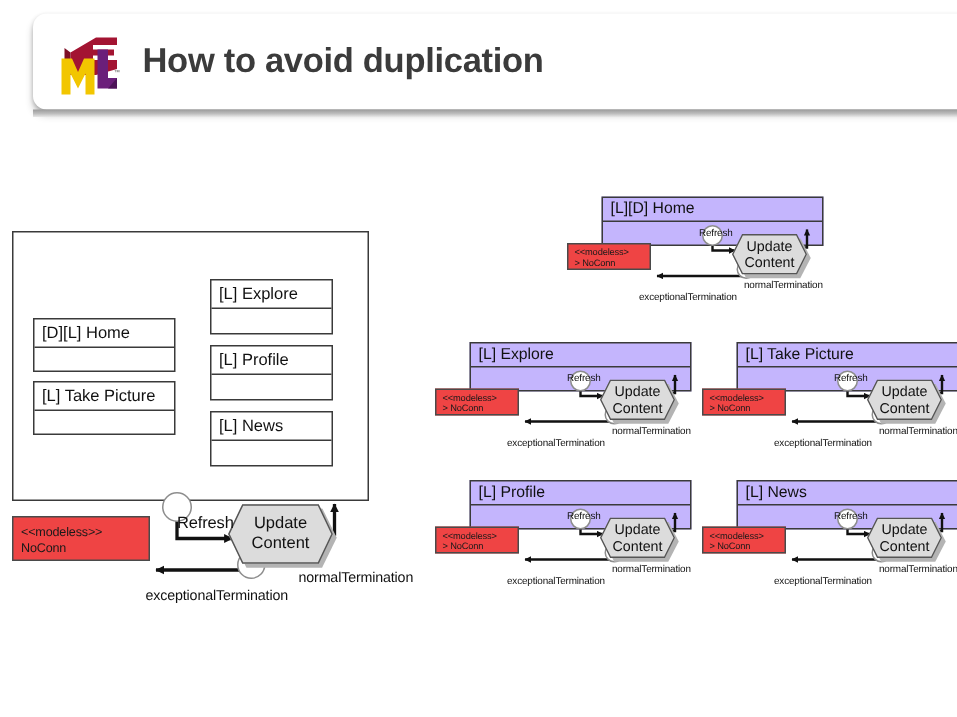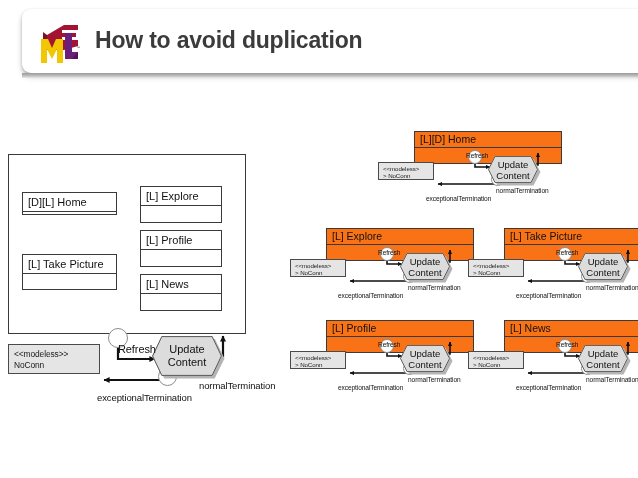--- a/index.html
+++ b/index.html
@@ -88,53 +88,53 @@
   #xor-container {
     left: 8px; top: 76px; width: 238px; height: 180px;
   }
   #xor-container > .sb-title { height: 20px; line-height: 18px; font-size: 11.5px; padding-left: 6px; }
   #xor-container > .sb-body  { height: 158px; }
 
   
   .child-box { font-size: 11px; }
   .child-box > .sb-title { height: 19px; line-height: 17px; }
 
-  #box-home        { left: 22px;  top: 114px; width: 95px;  height: 23px; }
+  #box-home        { left: 22px;  top: 134px; width: 95px;  height: 36px; }
   #box-takepicture { left: 22px;  top: 176px; width: 95px;  height: 36px; }
   #box-explore     { left: 140px; top: 108px; width: 82px;  height: 37px; }
   #box-profile     { left: 140px; top: 152px; width: 82px;  height: 37px; }
   #box-news        { left: 140px; top: 196px; width: 82px;  height: 37px; }
   #box-home > .sb-body, #box-takepicture > .sb-body,
   #box-explore > .sb-body, #box-profile > .sb-body, #box-news > .sb-body { height: 17px; }
 
   
   .module { position: absolute; }
   .module .mod-box {
     position: absolute;
-    left: 16px; top: 0;
+    left: 3px; top: 0;
     border: 1.2px solid #3a3a3a;
-    background: #f97316;
+    background: #c4b5fd;
     box-sizing: border-box;
   }
   .module .mod-box .mb-title {
     box-sizing: border-box;
     border-bottom: 1.2px solid #3a3a3a;
     padding: 0 5px;
     font-size: 10.5px;
     line-height: 15px;
     height: 16px;
     white-space: nowrap;
     color: #111;
   }
 
   
   .note-box {
     position: absolute;
     border: 1.2px solid #4a4a4a;
-    background: #e5e5e5;
+    background: #ef4444;
     box-sizing: border-box;
     padding: 2px 3px 0 4px;
     font-size: 6.2px;
     line-height: 7.4px;
     color: #1a1a1a;
     white-space: pre-line;
     letter-spacing: -0.1px;
   }
   .note-box.big {
     font-size: 8.4px;

